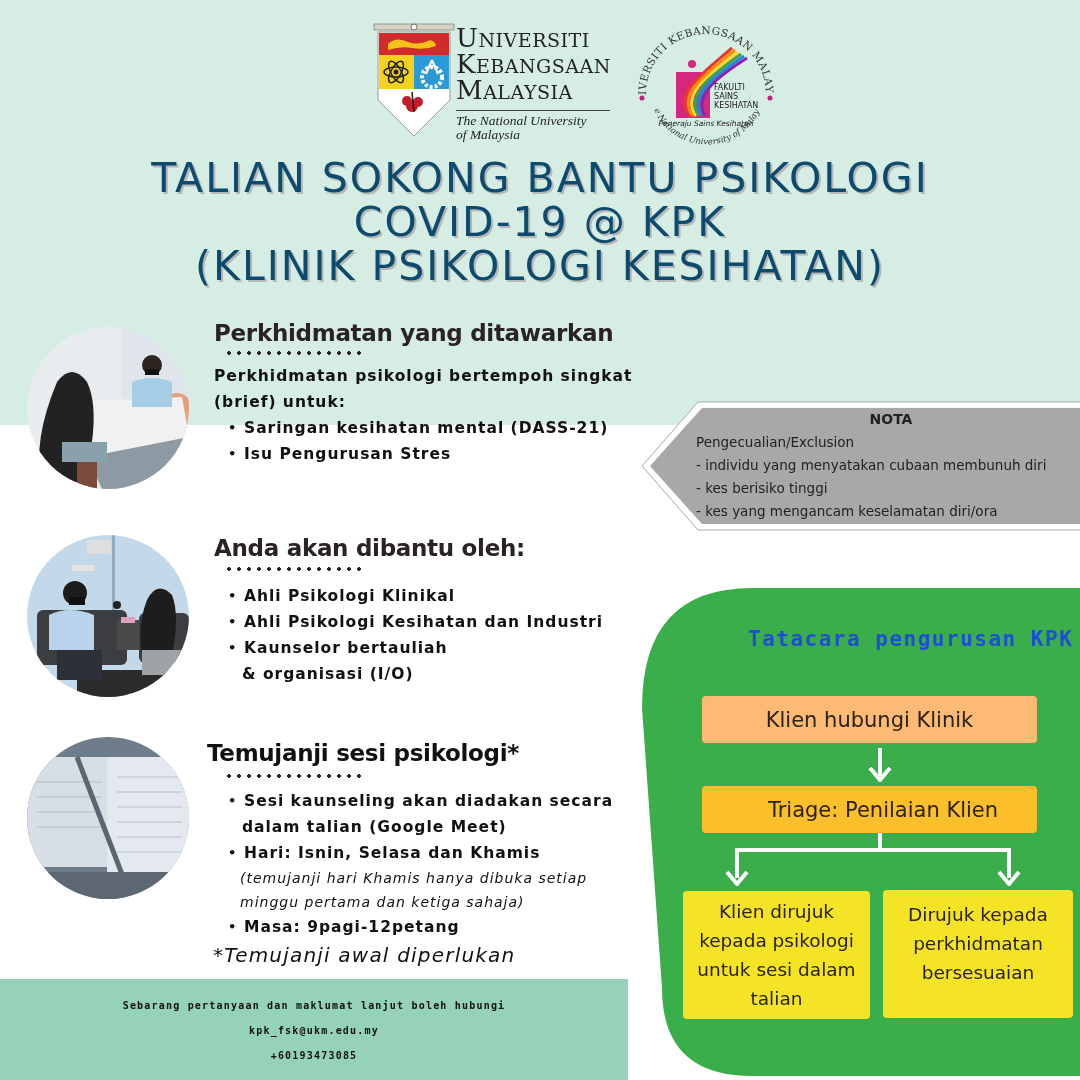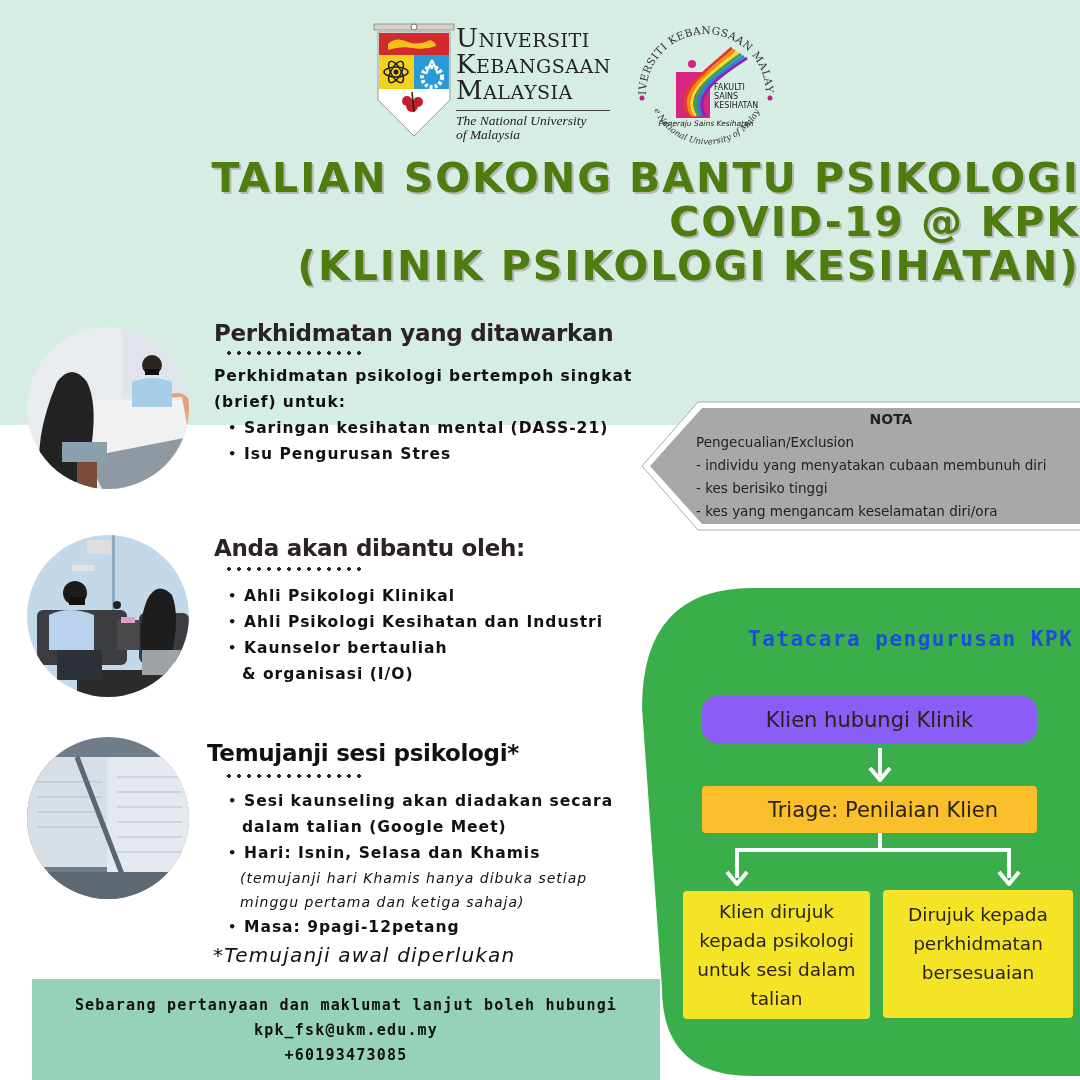--- a/index.html
+++ b/index.html
@@ -13,22 +13,22 @@
   .ukm-crest { position: absolute; left: 0; top: 0; width: 84px; height: 118px; }
   .ukm-text { position: absolute; left: 84px; top: 4px; font-family: "DejaVu Serif", serif; color: #222; }
   .ukm-text .line { font-size: 19px; line-height: 24px; letter-spacing: 0.5px; }
   .ukm-text .line .cap { font-size: 26px; }
   .ukm-text .rule { width: 154px; height: 1px; background: #444; margin: 6px 0 3px 0; }
   .ukm-text .tag { font-family: "Liberation Serif", serif; font-style: italic; font-size: 13.5px; line-height: 14px; color: #222; }
 
   .fsk-logo { position: absolute; left: 632px; top: 14px; width: 148px; height: 146px; }
 
   
-  .title { position: absolute; left: 0; top: 156px; width: 1080px; text-align: right;
-           font-family: "DejaVu Sans", sans-serif; font-weight: bold; color: #4d7c0f;
+  .title { position: absolute; left: 0; top: 156px; width: 1080px; text-align: center;
+           font-family: "DejaVu Sans", sans-serif; font-weight: normal; color: #0c4a6e;
            font-size: 41px; line-height: 44px; letter-spacing: 2px;
            text-shadow: 2px 2px 0 #b7b7b7; transform: scaleY(1.0); }
   .title div { white-space: nowrap; }
 
   
   .photo { position: absolute; border-radius: 50%; overflow: hidden; }
   .photo-1 { left: 27px; top: 327px; width: 162px; height: 162px; }
   .photo-2 { left: 27px; top: 535px; width: 162px; height: 162px; }
   .photo-3 { left: 27px; top: 737px; width: 162px; height: 162px; }
 
@@ -46,29 +46,29 @@
   .note-ital { position: absolute; font-style: italic; font-size: 20px; letter-spacing: 1.2px; color: #111; }
 
   
   .nota-outer { position: absolute; left: 640px; top: 400px; width: 445px; height: 132px; }
   .nota-text { position: absolute; left: 696px; top: 408px; width: 380px; font-family: "DejaVu Sans", sans-serif; font-size: 13.5px; color: #222; line-height: 23px; }
   .nota-title { text-align: center; font-weight: bold; font-size: 14px; padding-left: 10px; }
   .flow-panel-shape { position: absolute; left: 642px; top: 588px; width: 450px; height: 488px; }
   .flow-title { position: absolute; left: 748px; top: 627px; font-family: "DejaVu Sans Mono", monospace; font-weight: bold; font-size: 21px; letter-spacing: 1.5px; color: #1d4ed8; }
   .box { position: absolute; display: flex; align-items: center; justify-content: center; text-align: center; border-radius: 4px;
          font-family: "DejaVu Sans", sans-serif; font-weight: normal; color: #2b2317; }
-  .box-1 { left: 702px; top: 696px; width: 335px; height: 47px; background: #8b5cf6; font-size: 21px; border-radius: 15px; }
+  .box-1 { left: 702px; top: 696px; width: 335px; height: 47px; background: #fdba74; font-size: 21px; }
   .box-2 { left: 702px; top: 786px; width: 335px; height: 47px; background: #fbbf2b; font-size: 21px; padding-left: 27px; }
   .box-3 { left: 683px; top: 891px; width: 187px; height: 128px; background: #f5e425; font-size: 18.5px; line-height: 29px; }
   .box-4 { left: 883px; top: 890px; width: 190px; height: 128px; background: #f5e425; font-size: 18.5px; line-height: 29px; padding-bottom: 22px; }
 
   
   .contact { position: absolute; left: 0; top: 979px; width: 628px; height: 101px; background: #95d2b9;
              text-align: center; font-family: "DejaVu Sans Mono", monospace; font-weight: bold; color: #111;
-             font-size: 15px; letter-spacing: 1.2px; line-height: 25px; padding-top: 14px; margin-left: 32px; }
+             font-size: 10px; letter-spacing: 1.2px; line-height: 25px; padding-top: 14px; }
 </style>
 </head>
 <body>
 
 <div class="bg-top"></div>
 
 <div class="ukm-logo">
   <svg class="ukm-crest" viewBox="0 0 84 118">
     <rect x="2" y="2" width="80" height="6" fill="#d8d2c4" stroke="#888" stroke-width="0.8"></rect>
     <circle cx="42" cy="5" r="3" fill="#fff" stroke="#555" stroke-width="0.8"></circle>

